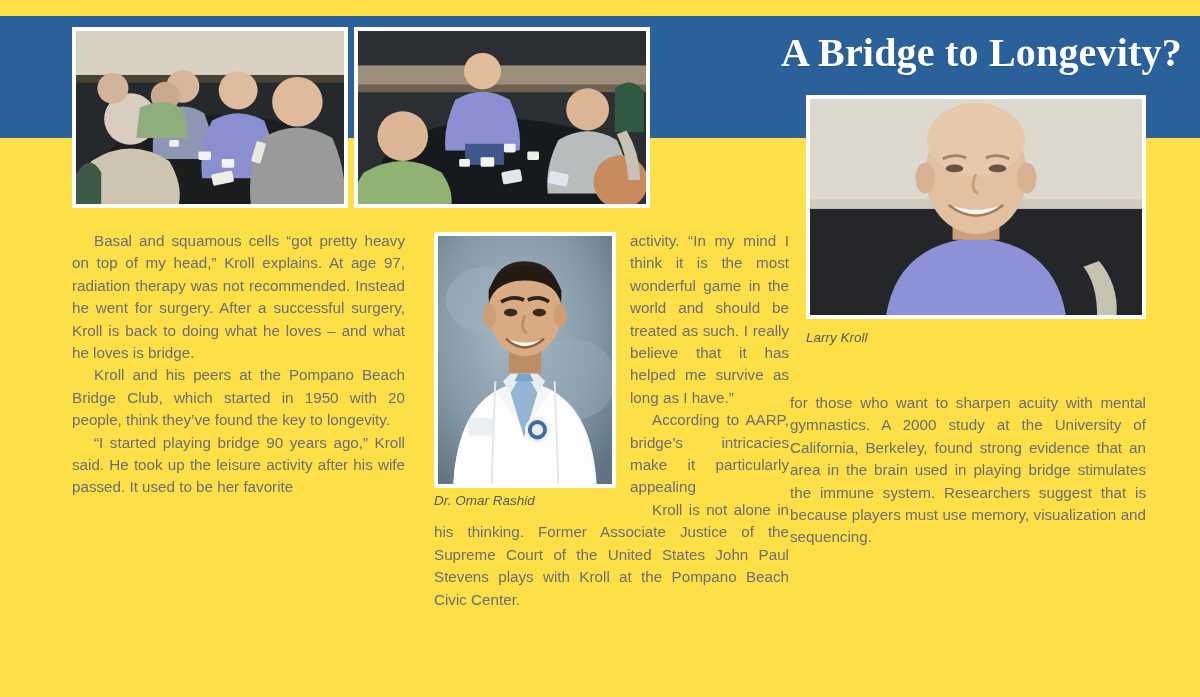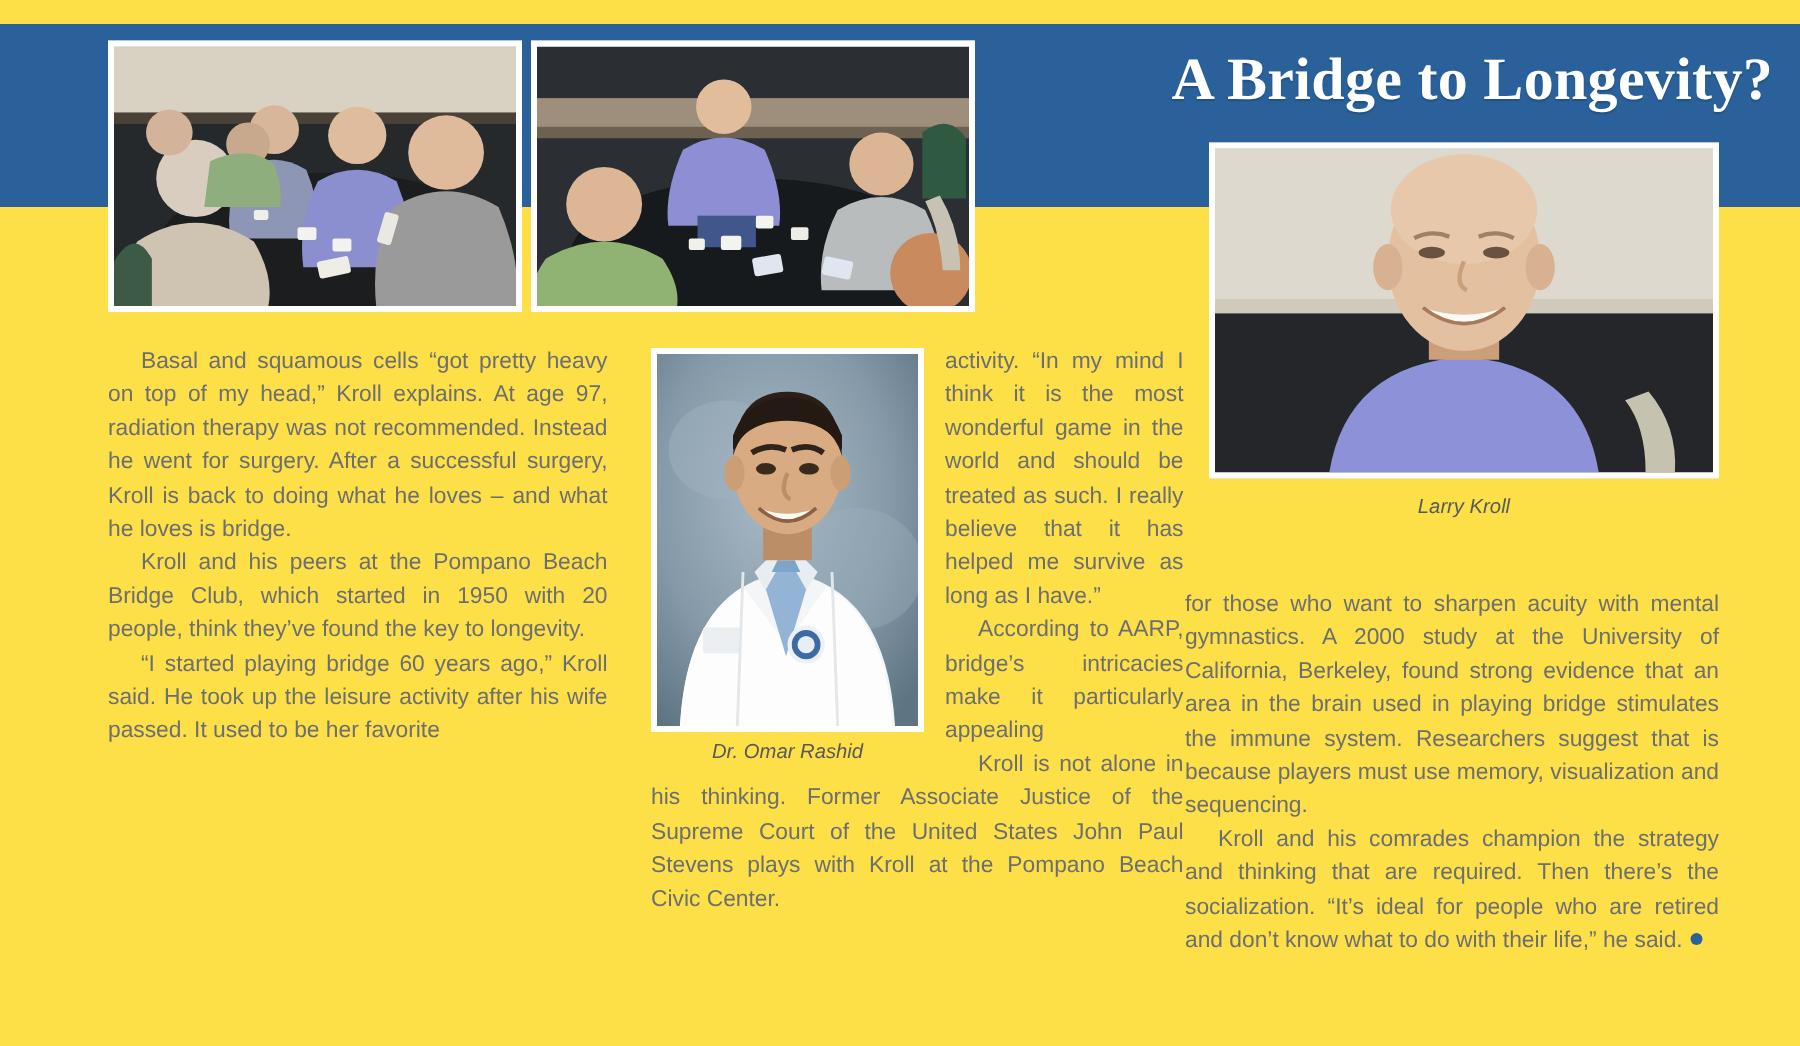--- a/index.html
+++ b/index.html
@@ -56,21 +56,20 @@
   #photo-bridge-right { left: 354px; top: 27px;  width: 296px; height: 181px; }
   #photo-kroll        { left: 806px; top: 95px;  width: 340px; height: 224px; }
   #photo-rashid       { left: 434px; top: 232px; width: 182px; height: 256px; }
 
   .caption {
     position: absolute;
     font-family: "Liberation Sans", sans-serif;
     font-style: italic;
     font-size: 13.5px;
     color: #58595b;
-    text-align: center;
     white-space: nowrap;
   }
   #caption-kroll  { left: 806px; top: 330px; width: 340px; }
   #caption-rashid { left: 434px; top: 493px; width: 182px; }
 
   
   .col {
     position: absolute;
     font-family: "Liberation Sans", sans-serif;
     font-size: 15.2px;
@@ -256,28 +255,27 @@
       <circle cx="104" cy="200" r="6" fill="#e9eef4"></circle>
       <path d="M60 150 l-4 106" stroke="#e3e7ea" stroke-width="2" fill="none"></path>
       <path d="M122 150 l4 106" stroke="#e3e7ea" stroke-width="2" fill="none"></path>
     </svg>
   </div>
   <div class="caption" id="caption-rashid">Dr. Omar Rashid</div>
 
   <div class="col" id="col-one">
     <p>Basal and squamous cells “got pretty heavy on top of my head,” Kroll explains. At age 97, radiation therapy was not recommended. Instead he went for surgery. After a successful surgery, Kroll is back to doing what he loves – and what he loves is bridge.</p>
     <p>Kroll and his peers at the Pompano Beach Bridge Club, which started in 1950 with 20 people, think they’ve found the key to longevity.</p>
-    <p>“I started playing bridge 60 years ago,” Kroll said. He took up the leisure activity after his wife passed. It used to be her favorite</p>
+    <p>“I started playing bridge 90 years ago,” Kroll said. He took up the leisure activity after his wife passed. It used to be her favorite</p>
   </div>
 
   <div class="col" id="col-two">
     <div class="float-photo-spacer"></div>
     <p class="noindent">activity. “In my mind I think it is the most wonderful game in the world and should be treated as such. I really believe that it has helped me survive as long as I have.”</p>
     <p>According to AARP, bridge’s intricacies make it particularly appealing</p>
     <p>Kroll is not alone in his thinking. Former Associate Justice of the Supreme Court of the United States John Paul Stevens plays with Kroll at the Pompano Beach Civic Center.</p>
   </div>
 
   <div class="col" id="col-three">
     <p class="noindent">for those who want to sharpen acuity with mental gymnastics. A 2000 study at the University of California, Berkeley, found strong evidence that an area in the brain used in playing bridge stimulates the immune system. Researchers suggest that is because players must use memory, visualization and sequencing.</p>
-    <p><span>Kroll and his comrades champion the strategy and thinking that are required. Then there’s the socialization. “It’s ideal for people who are retired and don’t know what to do with their life,” he said.</span><span class="endmark"></span></p>
   </div>
 
 </div>
 
 </body></html>

